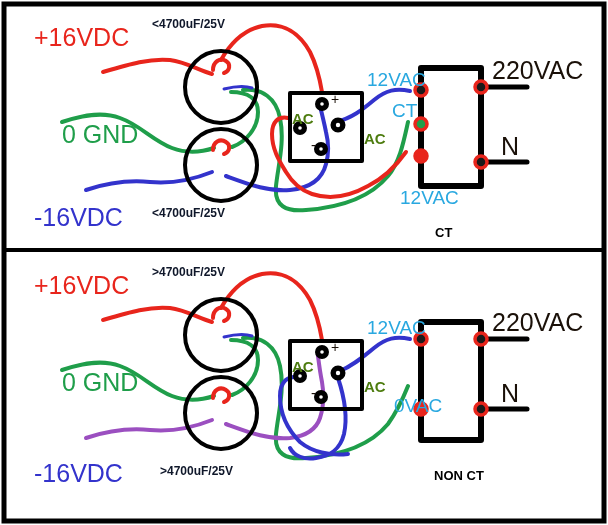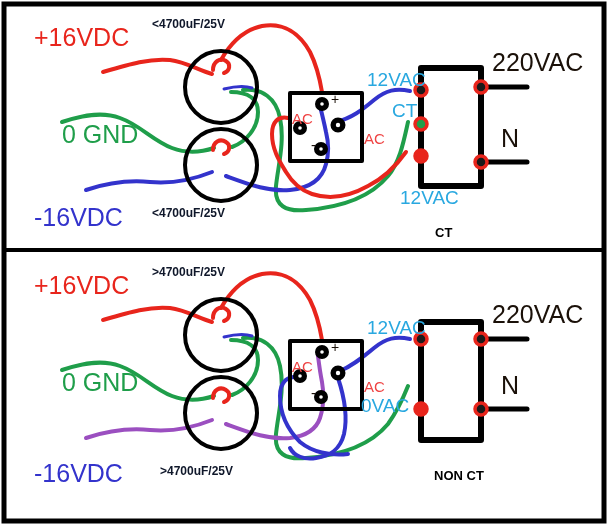--- a/index.html
+++ b/index.html
@@ -22,22 +22,22 @@
     width: 608px;
     height: 525px;
   }
   .lbl {
     position: absolute;
     white-space: nowrap;
     line-height: 1;
     font-family: "Liberation Sans", sans-serif;
   }
   .big      { font-size: 25px; font-weight: 400; }
-  .bigdark  { font-size: 25px; font-weight: 400; color: #1a1008; }
-  .midac    { font-size: 15px; font-weight: 400; color: #ef4444; }
+  .bigdark  { font-size: 25px; font-weight: 400; color: #1a1008; margin-top: 8px; }
+  .midac    { font-size: 15px; font-weight: 700; color: #4d7c0f; }
   .cyan     { font-size: 19px; font-weight: 400; color: #29a8e0; }
   .boldsm   { font-size: 12px; font-weight: bold; color: #0f172a; }
   .boldcap  { font-size: 13px; font-weight: bold; color: #000000; }
 </style>
 </head>
 <body>
 
 <div id="root">
 
   <svg class="layer" viewBox="0 0 608 525">
@@ -190,20 +190,20 @@
   <div class="lbl boldsm" style="left:160px; top:465px;">&gt;4700uF/25V</div>
 
   <div class="lbl big" style="left:34px; top:461px; color:#3333cc;">-16VDC</div>
 
   <div class="lbl" style="left:331px; top:340px; font-size:14px; color:#1a1008;">+</div>
   <div class="lbl" style="left:311px; top:386px; font-size:14px; color:#1a1008;">-</div>
   <div class="lbl midac" style="left:292px; top:359px;">AC</div>
   <div class="lbl midac" style="left:364px; top:379px;">AC</div>
 
   <div class="lbl cyan" style="left:367px; top:318px;">12VAC</div>
-  <div class="lbl cyan" style="left:361px; top:396px;">0VAC</div>
+  <div class="lbl cyan" style="left:394px; top:396px;">0VAC</div>
 
   <div class="lbl bigdark" style="left:492px; top:302px;">220VAC</div>
   <div class="lbl bigdark" style="left:501px; top:373px;">N</div>
 
   <div class="lbl boldcap" style="left:434px; top:469px;text-align:center;">NON CT</div>
 
 </div>
 
 </body></html>

